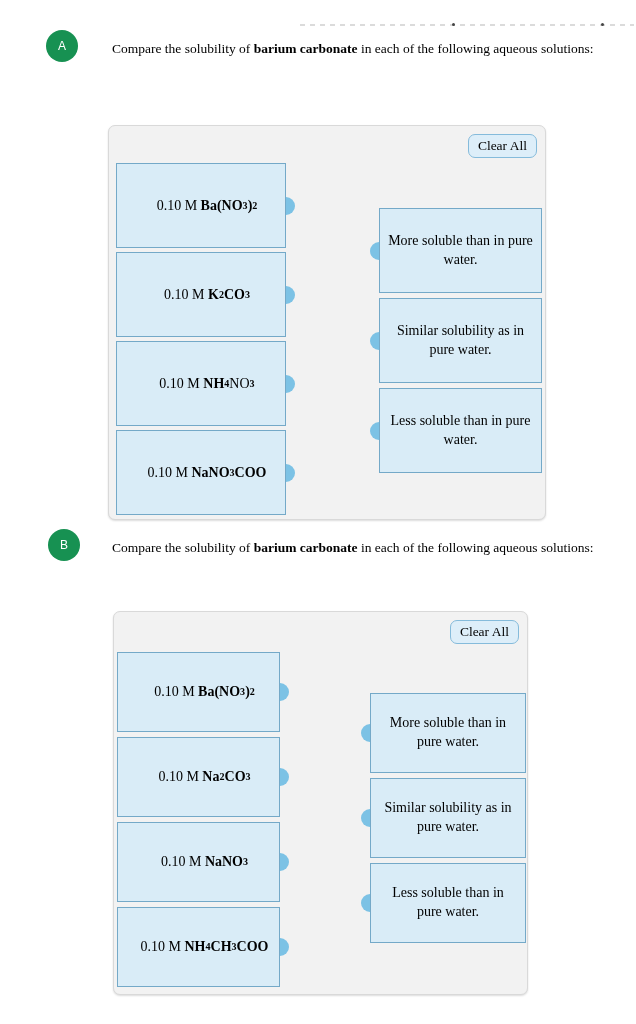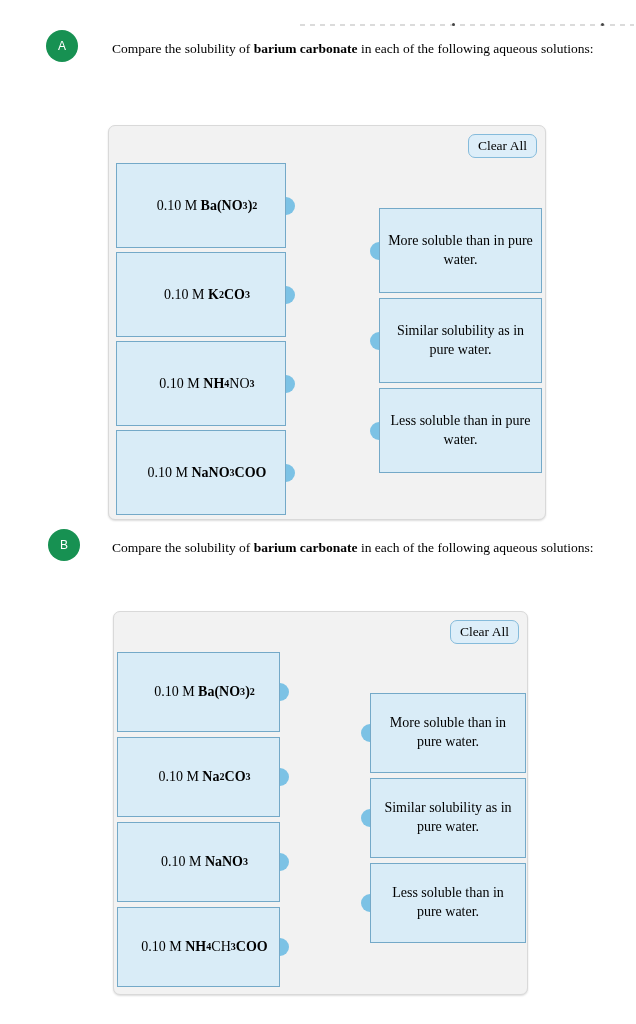--- a/index.html
+++ b/index.html
@@ -199,21 +199,21 @@
       <span class="tab right"></span>
     <span>0.10 M </span>
         <span style="font-weight: bold;">NaNO</span>
         <sub style="font-weight: bold;">3</sub>
       </div>
     <div class="drag-box">
       <span class="tab right"></span>
     <span>0.10 M </span>
         <span style="font-weight: bold;">NH</span>
         <sub style="font-weight: bold;">4</sub>
-        <span style="font-weight: normal;">CH</span>
+        <span style="font-weight: bold;">CH</span>
         <sub style="font-weight: bold;">3</sub>
         <span style="font-weight: bold;">COO</span>
       </div>
   </div>
 
   <div class="col right-col">
     <div class="drop-box">
       <span class="tab left"></span>
       <span>More soluble than in pure water.</span>
     </div>

